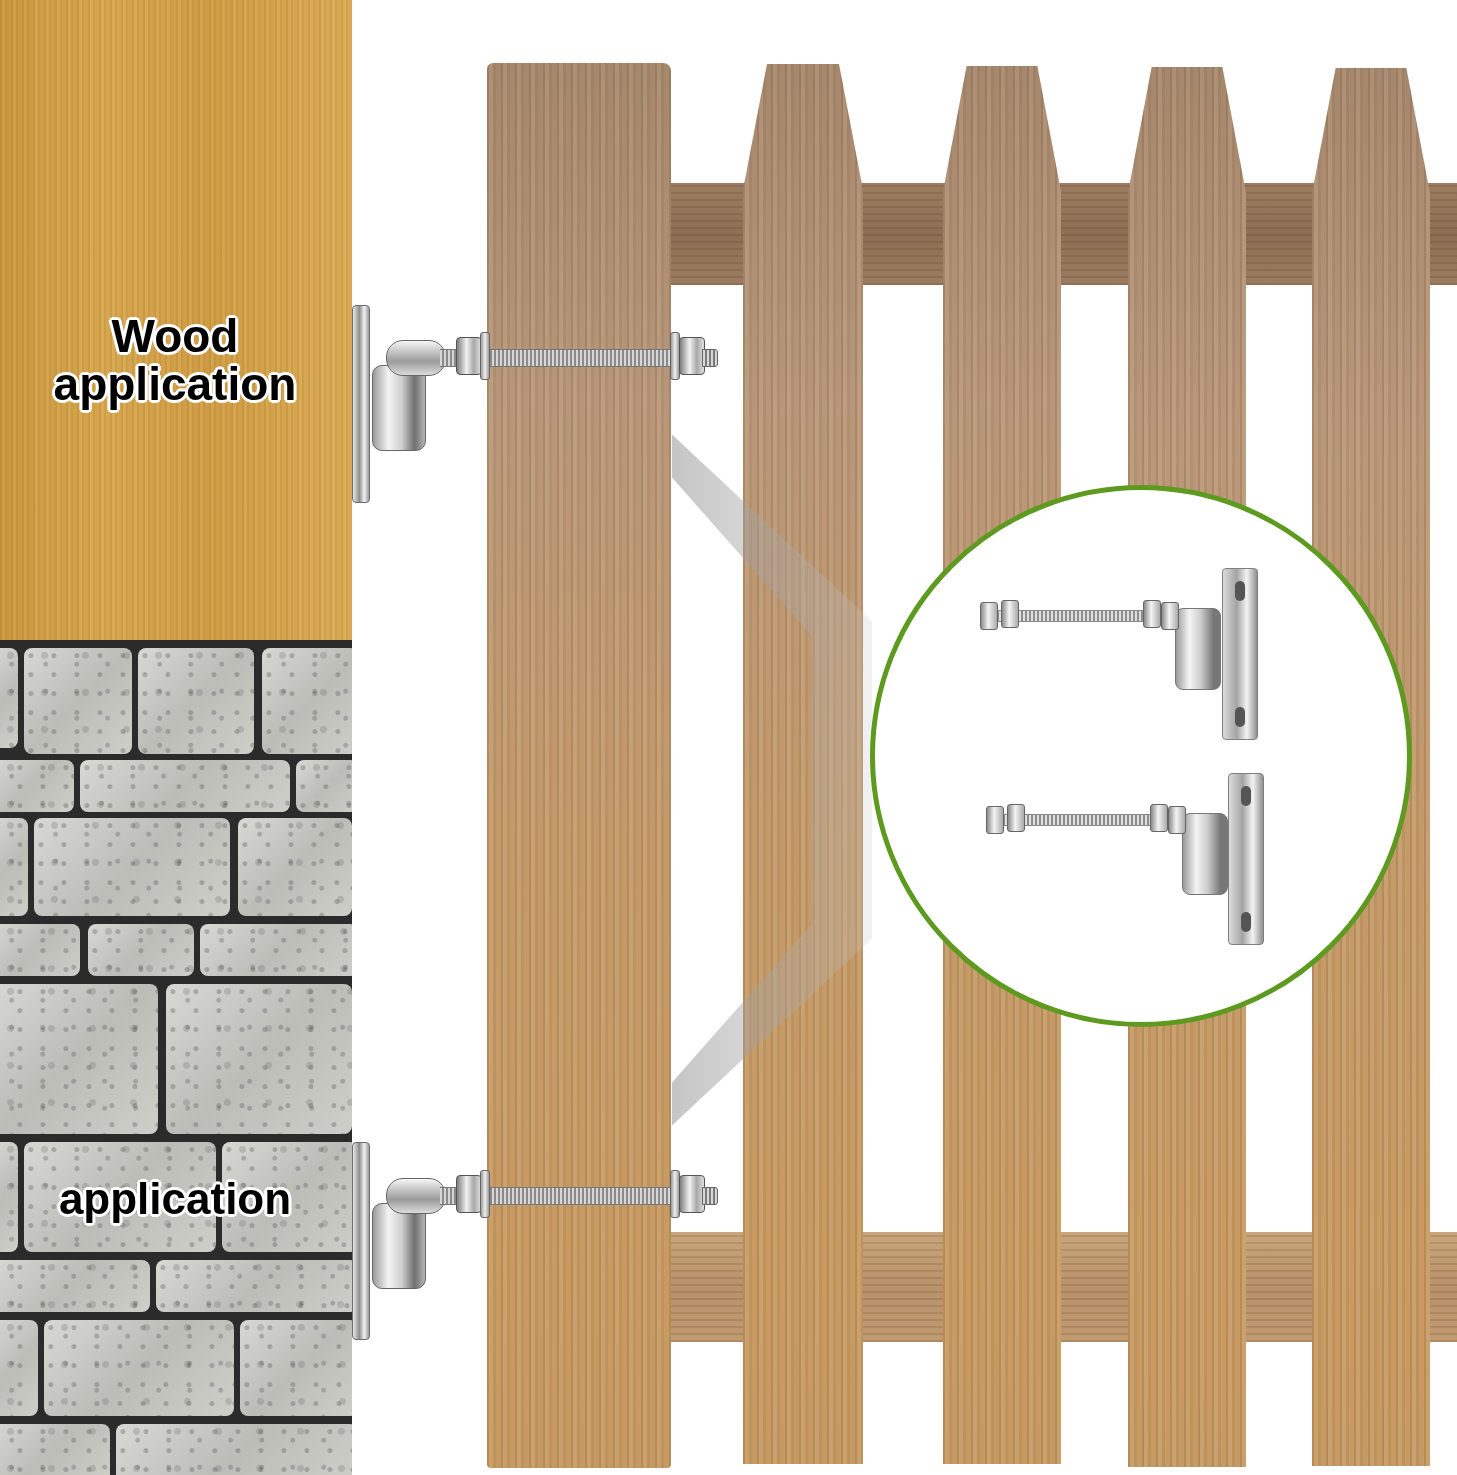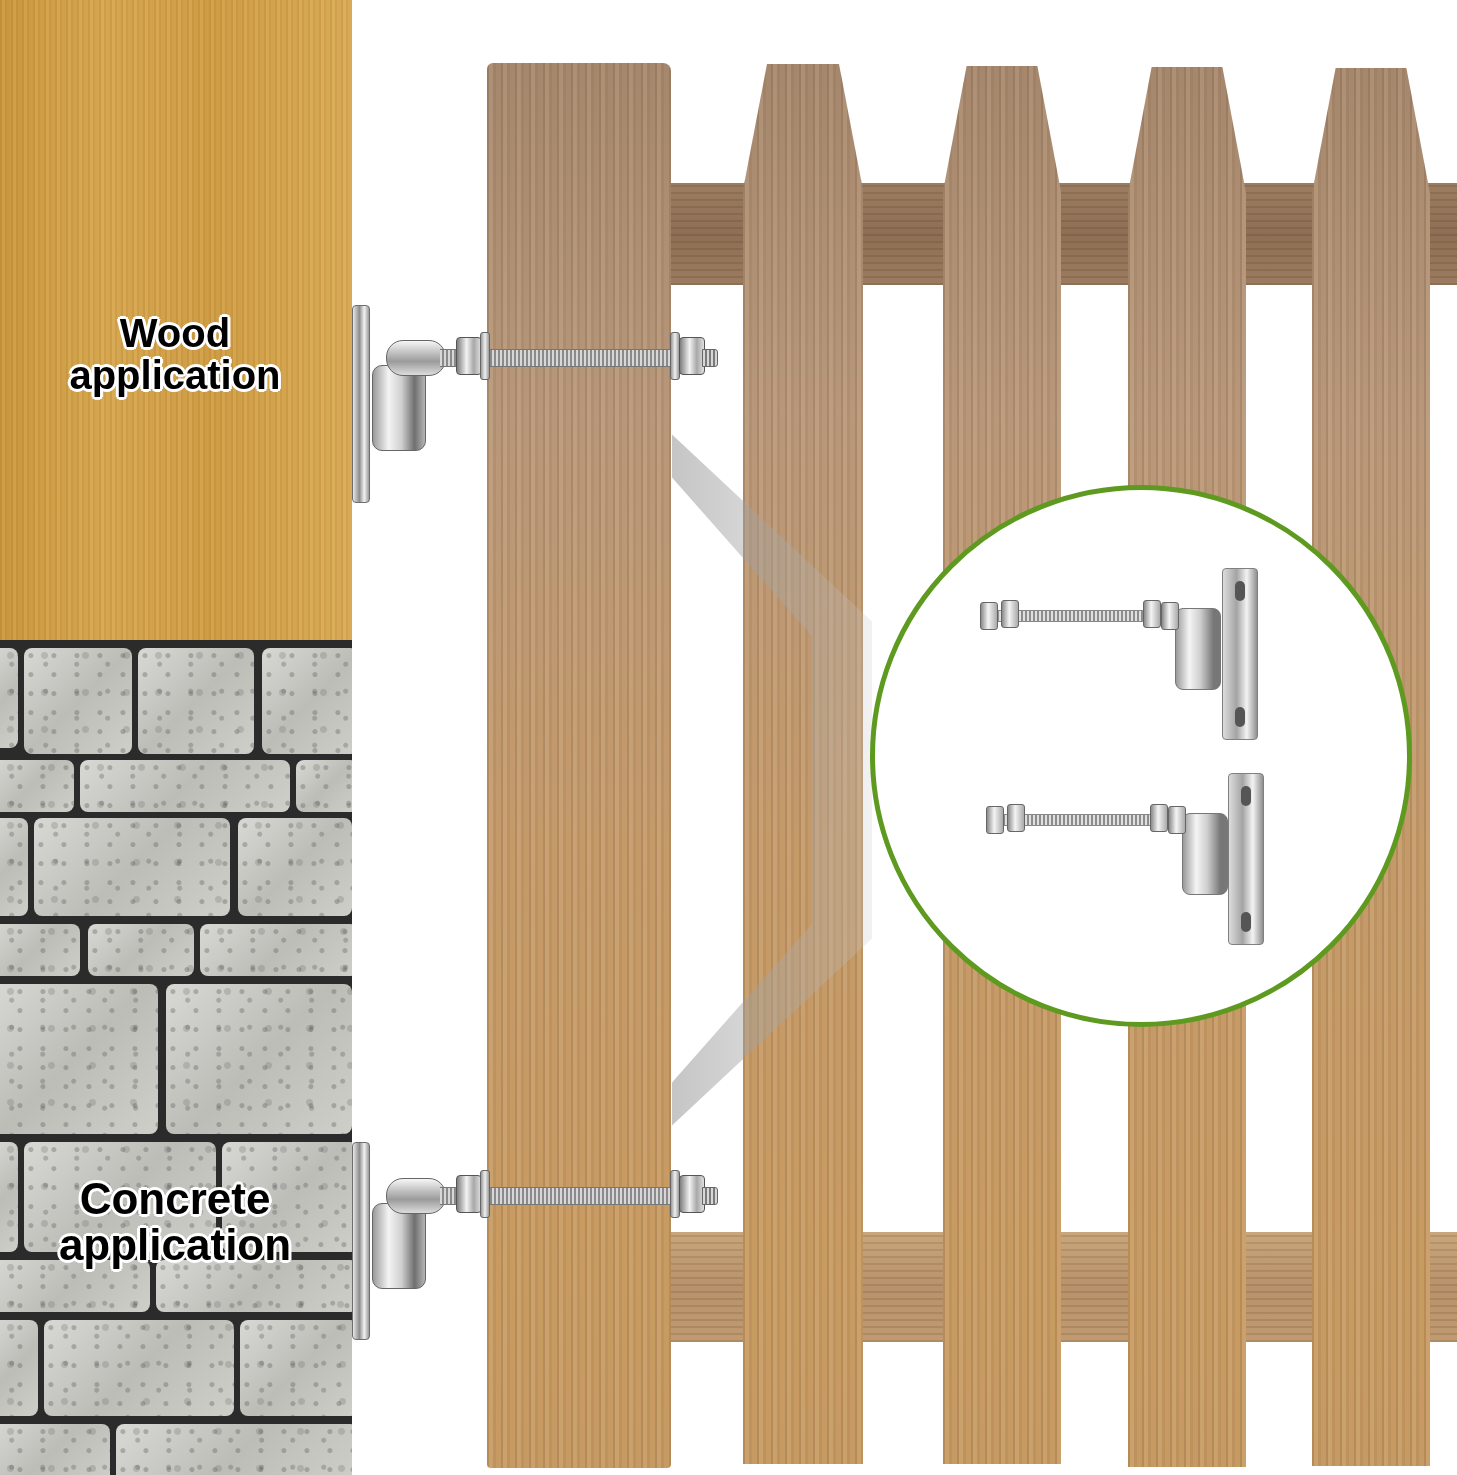--- a/index.html
+++ b/index.html
@@ -14,21 +14,21 @@
   .stone-wall{left:0;top:640px;width:352px;height:835px;background:#2b2b2b;overflow:hidden;}
   .stone{position:absolute;border-radius:8px;
     background:
       radial-gradient(circle at 30% 40%, rgba(90,90,90,0.35) 0 2px, transparent 3px),
       radial-gradient(circle at 70% 60%, rgba(80,80,80,0.3) 0 2px, transparent 3px),
       radial-gradient(circle at 50% 20%, rgba(100,100,100,0.25) 0 3px, transparent 4px),
       linear-gradient(135deg,#d8d8d4,#bdbdb8 50%,#cfcfca);
     background-size: 23px 19px, 31px 27px, 41px 37px, 100% 100%;}
   .label{color:#000;font-weight:bold;text-align:center;line-height:1.05;
     text-shadow: 0 0 3px #fff, 0 0 3px #fff, 2px 2px 0 #fff, -2px -2px 0 #fff, 2px -2px 0 #fff, -2px 2px 0 #fff, 0 3px 0 #fff, 3px 0 0 #fff, -3px 0 0 #fff, 0 -3px 0 #fff;}
-  .wood-label{left:40px;top:312px;width:270px;font-size:40px;}
+  .wood-label{left:40px;top:312px;width:270px;font-size:46px;}
   .concrete-label{left:40px;top:1176px;width:270px;font-size:44px;}
   
   .board{position:absolute;
     background:
       repeating-linear-gradient(90deg, rgba(90,60,30,0.16) 0 2px, rgba(255,240,210,0.08) 2px 6px, rgba(110,75,40,0.1) 6px 9px, rgba(0,0,0,0) 9px 14px),
       linear-gradient(180deg,#a5876d 0%,#b8977a 25%,#c49a6a 55%,#c89b62 85%,#c69a63 100%);}
   .picket{clip-path:polygon(20% 0,80% 0,100% 9%,100% 100%,0 100%,0 9%);}
   .rail{position:absolute;
     background:
       repeating-linear-gradient(0deg, rgba(80,55,30,0.18) 0 2px, rgba(0,0,0,0) 2px 7px),
@@ -106,21 +106,20 @@
   <div class="stone" style="left:156px;top:620px;width:202px;height:52px;"></div>
 
   <div class="stone" style="left:-10px;top:680px;width:48px;height:96px;"></div>
   <div class="stone" style="left:44px;top:680px;width:190px;height:96px;"></div>
   <div class="stone" style="left:240px;top:680px;width:118px;height:96px;"></div>
 
   <div class="stone" style="left:-10px;top:784px;width:120px;height:60px;"></div>
   <div class="stone" style="left:116px;top:784px;width:242px;height:60px;"></div>
 </div>
 <div class="abs label concrete-label">
-  <div>Concrete</div>
   <div>application</div>
 </div>
 
 <div class="rail" style="left:668px;top:183px;width:789px;height:102px;"></div>
 <div class="rail rail-bottom" style="left:668px;top:1232px;width:789px;height:110px;"></div>
 
 <div class="board" style="left:487px;top:63px;width:184px;height:1405px;border-radius:6px 8px 4px 4px;"></div>
 
 <div class="board picket" style="left:743px;top:64px;width:120px;height:1400px;"></div>
 <div class="board picket" style="left:943px;top:66px;width:118px;height:1398px;"></div>

